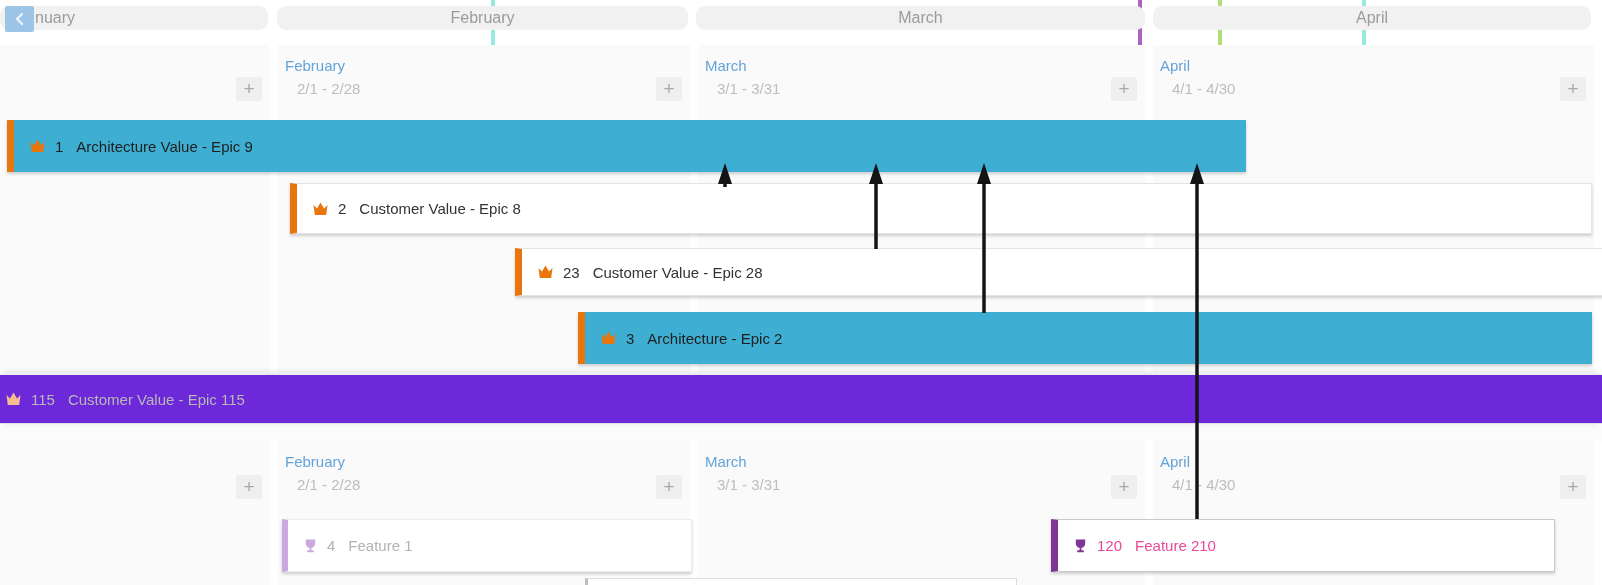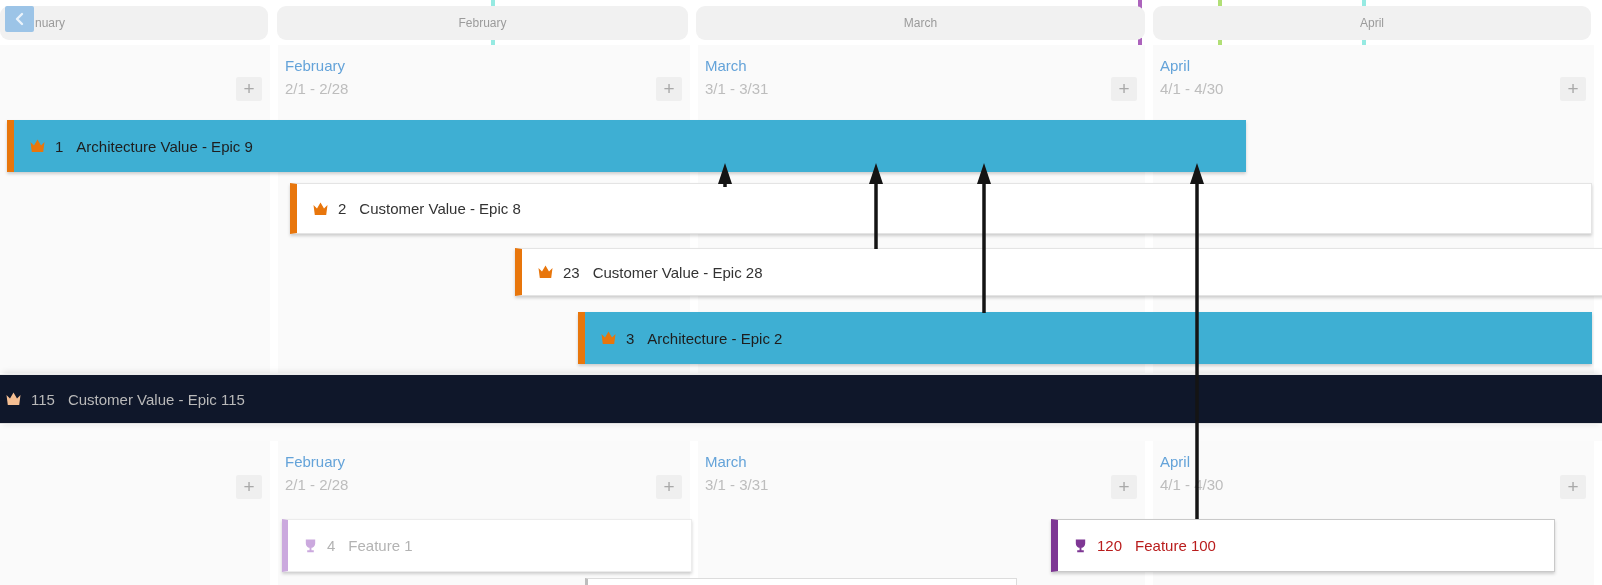--- a/index.html
+++ b/index.html
@@ -1,50 +1,50 @@
 <!DOCTYPE html>
 <html style="--teal: #3EAFD3; --orange: #E8760C; --purple: #7E3794; --purple_light: #CBA9DE; --orange_faded: #F4BE92; --header_blue: #64A3D9; --marker_cyan: #8BE8DF; --marker_green: #A9DB67; --marker_purple: #A352B5; --arrow: #141414;"><head>
 <meta charset="utf-8">
 <style>
   html,body{margin:0;padding:0;background:#fff;font-family:"Liberation Sans",sans-serif;}
   #app{position:relative;width:1602px;height:585px;overflow:hidden;background:#fff;}
 
   
-  .mh{position:absolute;top:6px;height:34px;background:#f1f1f1;color:#9b9b9b;font-size:12px;
+  .mh{position:absolute;top:6px;height:24px;background:#f1f1f1;color:#9b9b9b;font-size:16px;
       display:flex;align-items:center;justify-content:center;z-index:2;box-sizing:border-box;border-radius:9px;}
   .mh.first{justify-content:flex-start;padding-left:35px;}
 
   .backbtn{position:absolute;left:5px;top:6px;width:29px;height:26px;background:#9cc4e7;border-radius:2px;
       display:flex;align-items:center;justify-content:center;z-index:4;cursor:pointer;}
 
   
   .mark{position:absolute;width:4px;z-index:0;opacity:.9;}
 
   
   .col{position:absolute;background:#fafafa;z-index:1;box-sizing:border-box;}
   .sh-month{position:absolute;left:7px;top:12px;font-size:15px;color:var(--header_blue);white-space:nowrap;}
-  .sh-range{position:absolute;left:7px;top:35px;font-size:15px;color:#bdbdbd;white-space:nowrap;}
+  .sh-range{position:absolute;left:19px;top:35px;font-size:15px;color:#bdbdbd;white-space:nowrap;}
   .addbtn{position:absolute;right:8px;top:32px;width:26px;height:24px;background:#efefef;color:#a9a9a9;
       font-size:19px;line-height:23px;text-align:center;border-radius:2px;cursor:pointer;z-index:2;user-select:none;}
 
   .interlane-strip{position:absolute;left:0;top:425px;width:1602px;height:16px;background:#fbfbfb;z-index:0;}
 
   
   .bar{position:absolute;display:flex;align-items:center;font-size:15px;box-sizing:border-box;z-index:3;
       box-shadow:0 2px 3px rgba(0,0,0,.18);cursor:pointer;white-space:nowrap;overflow:hidden;}
   .bar .icon{display:inline-flex;flex:0 0 auto;margin-left:15px;}
   .cid{margin-left:9px;}
   .ctitle{margin-left:13px;}
   .teal{background:var(--teal);border-left:7px solid var(--orange);color:#1e1e1e;}
   .white-epic{background:#fff;border:1px solid #e4e4e4;border-left:7px solid var(--orange);color:#333;}
-  .feature{background:#fff;border:1px solid #c9c9c9;border-left:7px solid var(--purple);color:#b91c1c;}
+  .feature{background:#fff;border:1px solid #c9c9c9;border-left:7px solid var(--purple);color:#ec4899;}
   .feature.faded{border:1px solid #ececec;border-left:6px solid var(--purple_light);color:#b3b3b3;}
 
   
-  .band{position:absolute;left:0;top:374px;width:1602px;height:50px;background:#0f172a;
+  .band{position:absolute;left:0;top:374px;width:1602px;height:50px;background:#6d28d9;
       border-top:1px solid #ececec;border-bottom:1px solid #e2e2e2;display:flex;align-items:center;
       font-size:15px;color:#b9b9b9;z-index:3;box-sizing:border-box;cursor:pointer;
       box-shadow:0 -5px 6px -3px rgba(0,0,0,.10),0 4px 5px -3px rgba(0,0,0,.08);}
   .band .icon{display:inline-flex;margin-left:5px;}
 
   .partial-card{position:absolute;left:585px;top:578px;width:432px;height:10px;background:#fff;
       border:1px solid #dcdcdc;border-left:3px solid #bdbdbd;z-index:3;box-sizing:border-box;}
 
   #arrows{position:absolute;left:0;top:0;z-index:6;pointer-events:none;}
 </style>
@@ -175,21 +175,21 @@
     <span class="ctitle">Feature 1</span>
   </div>
 
   <div class="bar feature" style="left:1051px;top:519px;width:504px;height:53px;">
     <span class="icon">
       <svg width="15" height="16" viewBox="0 0 16 16">
           <path d="M3 1 h10 v4.2 a5 5 0 0 1 -10 0 Z M7 9.5 h2 v3 h-2 Z M4.5 12.6 h7 v2 h-7 Z" fill="var(--purple)"></path>
         </svg>
     </span>
     <span class="cid">120</span>
-    <span class="ctitle">Feature 100</span>
+    <span class="ctitle">Feature 210</span>
   </div>
 
   <div class="partial-card"></div>
 
   <svg id="arrows" width="1602" height="585">
     <g stroke="#141414" fill="#141414">
       <g>
         <line x1="725" y1="182" x2="725" y2="187" stroke-width="3.5"></line>
         <polygon points="725,163 718,184 732,184" stroke="none"></polygon>
       </g>

